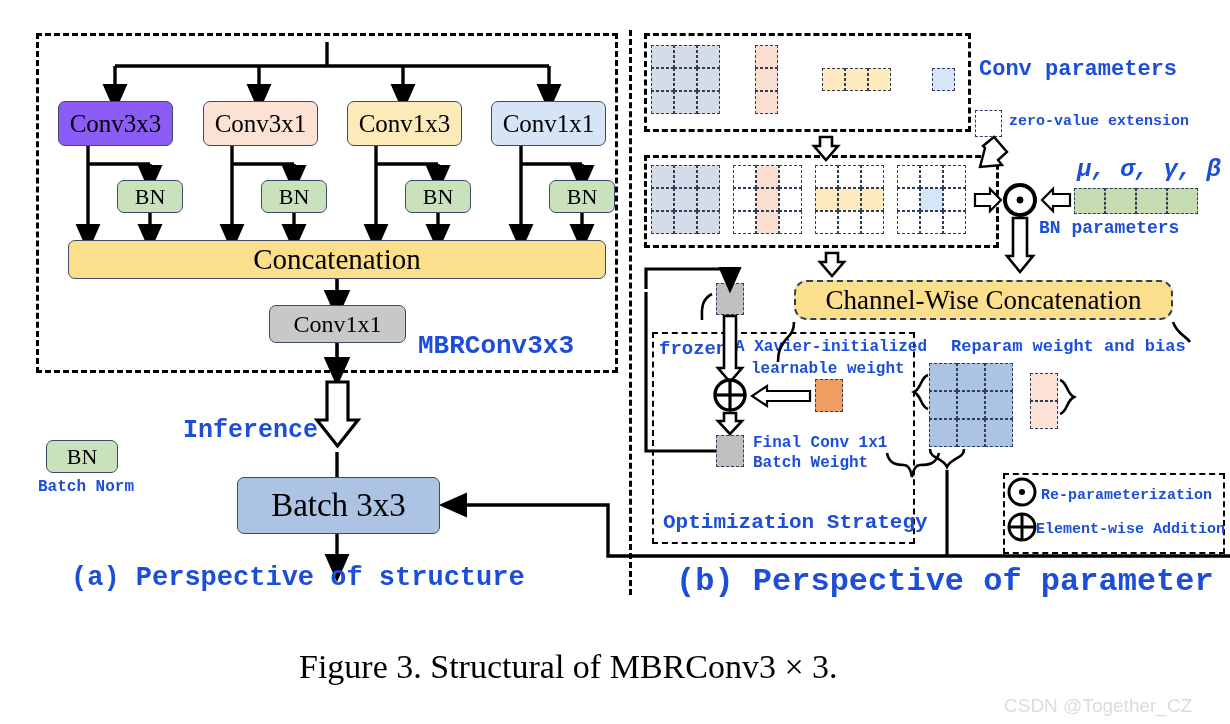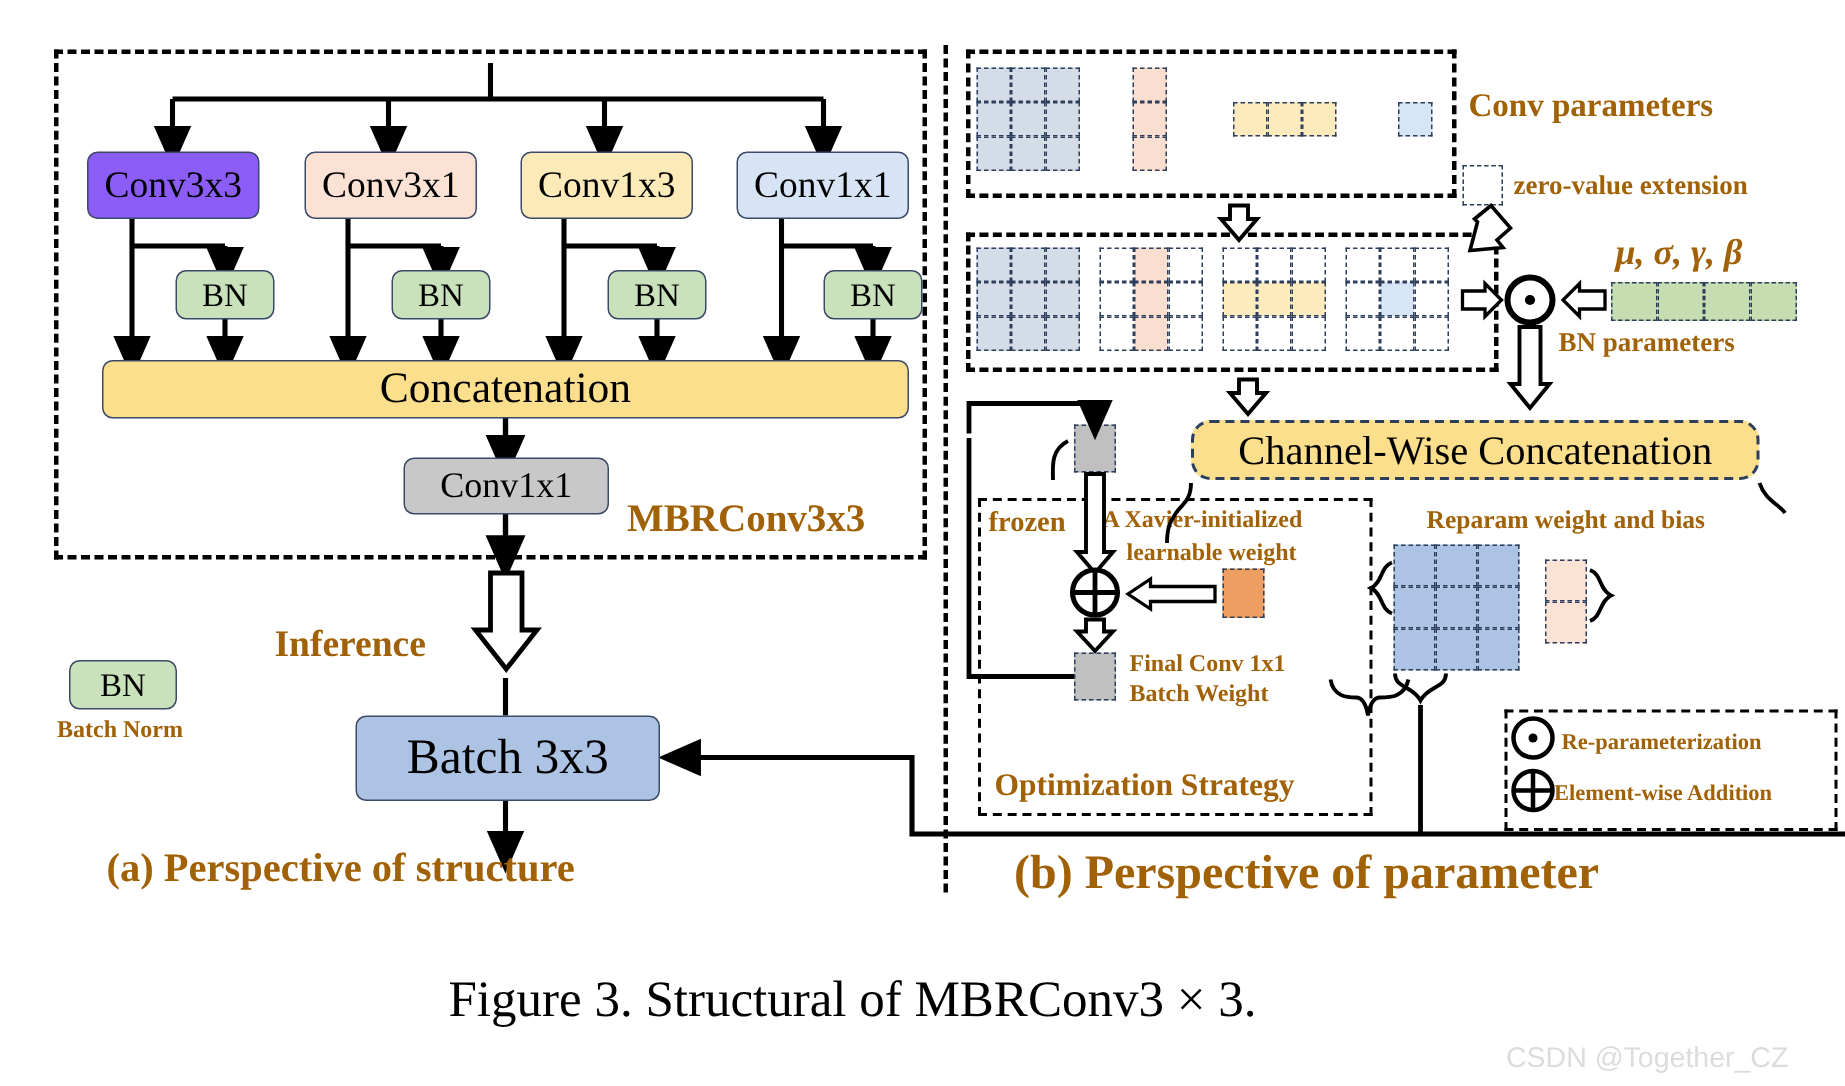--- a/index.html
+++ b/index.html
@@ -20,21 +20,21 @@
   .blk.c4{background:#d6e4f5;}
   .blk.cgreen{background:#c9e2bb;}
   .blk.cgray{background:#c8c8c8;}
   .blk.ccat{background:#fbdf8d;}
 
   
   .dashbox{position:absolute;box-sizing:border-box;border:3.4px dashed #000;}
   .dashbox.thinner{border-width:2.2px;}
 
   
-  .txt{position:absolute;white-space:nowrap;font-family:Liberation Serif, serif;color:#a16207;}
+  .txt{position:absolute;white-space:nowrap;font-family:Liberation Mono, monospace;color:#1d4ed8;}
   .bold{font-weight:bold;}
 
   
   .cell{position:absolute;box-sizing:border-box;border:1.7px dashed #2c3e5c;}
   .f-blue{background:#d4dce8;}
   .f-peach{background:#fadfd0;}
   .f-yellow{background:#fdebbd;}
   .f-lblue{background:#d6e6f7;}
   .f-white{background:#ffffff;}
   .f-green{background:#c6ddb2;}
@@ -185,21 +185,21 @@
     <div class="cell f-yellow" style="left:46px;top:0px;width:23px;height:23px;"></div>
   </div>
 
   <div class="abs" style="left:932px;top:68px;width:23px;height:23px;">
     <div class="cell f-lblue" style="left:0px;top:0px;width:23px;height:23px;"></div>
   </div>
 
   <div class="txt bold" style="left:979px;top:57px;font-size:22px;">Conv parameters</div>
 
   <div class="cell f-white" style="left:975px;top:110px;width:27px;height:27px;"></div>
-  <div class="txt bold" style="left:1009px;top:113px;font-size:18px;">zero-value extension</div>
+  <div class="txt bold" style="left:1009px;top:113px;font-size:15px;">zero-value extension</div>
 
   <div class="abs" style="left:651px;top:165px;width:69px;height:69px;">
     <div class="cell f-blue" style="left:0px;top:0px;width:23px;height:23px;"></div>
     <div class="cell f-blue" style="left:23px;top:0px;width:23px;height:23px;"></div>
     <div class="cell f-blue" style="left:46px;top:0px;width:23px;height:23px;"></div>
     <div class="cell f-blue" style="left:0px;top:23px;width:23px;height:23px;"></div>
     <div class="cell f-blue" style="left:23px;top:23px;width:23px;height:23px;"></div>
     <div class="cell f-blue" style="left:46px;top:23px;width:23px;height:23px;"></div>
     <div class="cell f-blue" style="left:0px;top:46px;width:23px;height:23px;"></div>
     <div class="cell f-blue" style="left:23px;top:46px;width:23px;height:23px;"></div>

